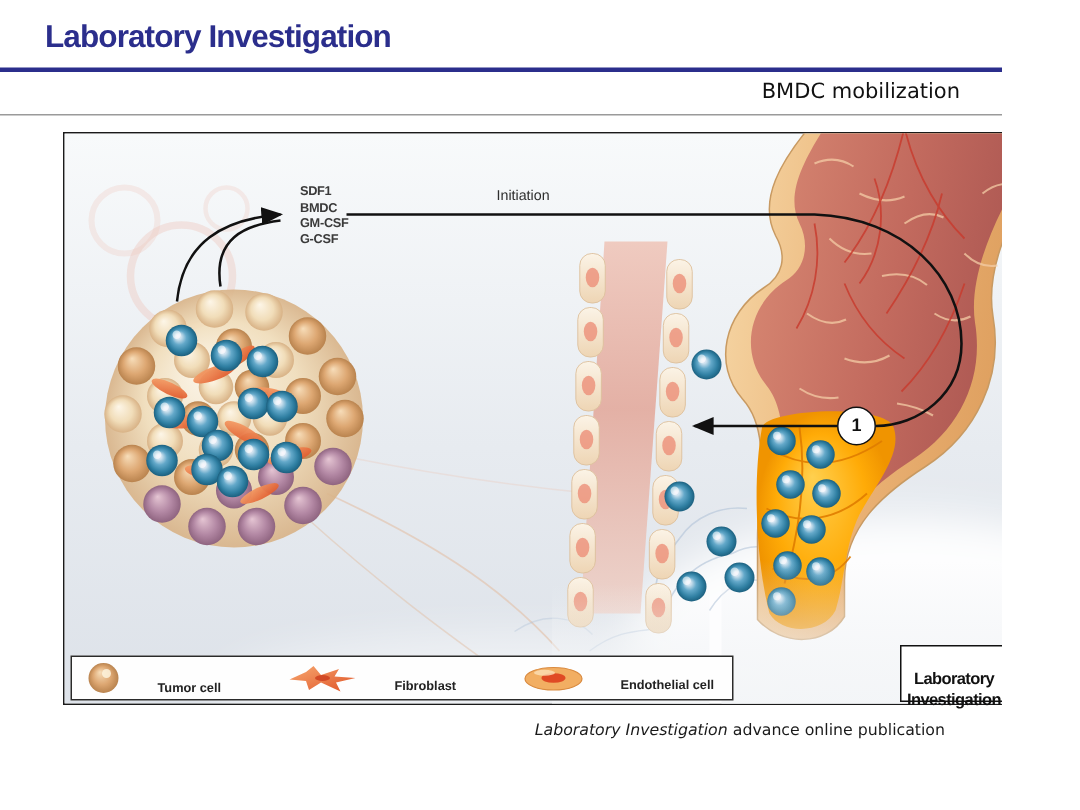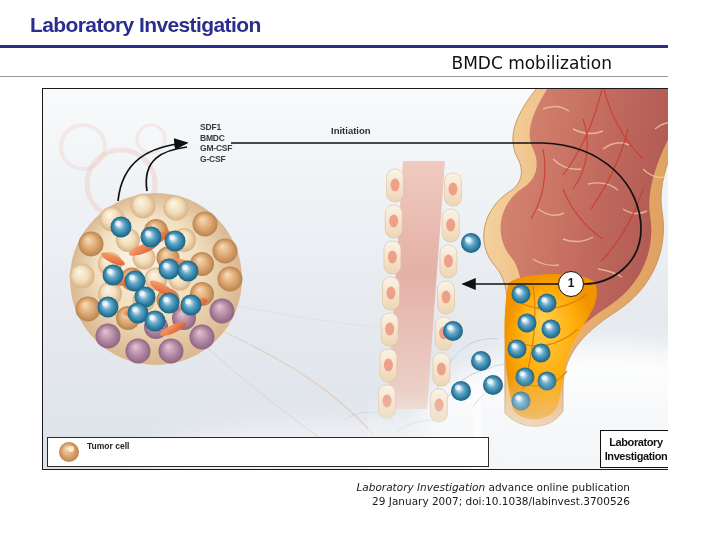--- a/index.html
+++ b/index.html
@@ -2,43 +2,43 @@
 <html><head>
 <meta charset="utf-8">
 <style>
   html,body{margin:0;padding:0;background:#ffffff;}
   #slide{position:relative;width:668px;height:540px;background:#fff;overflow:hidden;
          font-family:"Liberation Sans",sans-serif;}
   
   #journal-title{position:absolute;left:30px;top:13px;font-size:21px;font-weight:bold;
     letter-spacing:-0.6px;color:#2b2e8c;}
   #brand-rule{position:absolute;left:0;top:45px;width:720px;height:2.5px;background:#2b2e8c;}
-  #page-heading{position:absolute;right:56px;top:53px;font-size:17px;color:#111;
+  #page-heading{position:absolute;right:28px;top:53px;font-size:14px;color:#111;
     font-family:"DejaVu Sans",sans-serif;}
   #header-divider{position:absolute;left:0;top:76px;width:720px;height:1px;background:#9a9a9a;}
   
   #figure-panel{position:absolute;left:42px;top:88px;width:631px;height:382px;
     border:1.2px solid #1a1a1a;box-sizing:border-box;background:#e5e5e5;}
   #figure-panel svg.main{position:absolute;left:0;top:0;}
   .fig-overlay{position:absolute;color:#333;}
   #cytokine-labels{left:157px;top:33px;font-size:8.5px;font-weight:bold;line-height:10.5px;
     color:#3a3a3a;letter-spacing:-0.2px;}
-  #initiation-label{left:288px;top:36px;font-size:9.5px;font-weight:bold;color:#2e2e2e;}
+  #initiation-label{left:288px;top:36px;font-size:9.5px;font-weight:normal;color:#2e2e2e;}
   #step-1-badge{left:515px;top:182px;width:26px;height:26px;border:1.6px solid #111;
     border-radius:50%;background:#fff;box-sizing:border-box;text-align:center;
     font-size:12px;font-weight:bold;line-height:23px;color:#111;}
   
   #figure-legend{left:4px;top:348px;width:442px;height:30px;background:#fefefe;
     border:1px solid #2a2a2a;box-sizing:border-box;display:flex;align-items:center;
     justify-content:space-between;padding:0 12px 0 10px;}
-  .legend-item{display:flex;align-items:flex-start;gap:7px;}
+  .legend-item{display:flex;align-items:flex-end;gap:25px;}
   .legend-label{font-size:8.5px;font-weight:bold;color:#222;white-space:nowrap;}
   
   #figure-logo-box{left:557px;top:341px;width:72px;height:38px;border:1.6px solid #111;
-    background:#fff;box-sizing:border-box;text-align:center;padding-top:5px;
+    background:#fff;box-sizing:border-box;text-align:center;padding-top:16px;
     font-size:11px;font-weight:bold;line-height:13.5px;color:#111;letter-spacing:-0.4px;}
   
   #artist-credit{position:absolute;left:674px;top:400px;height:70px;
     writing-mode:vertical-rl;transform:rotate(180deg);font-size:6.5px;color:#7d7d7d;
     white-space:nowrap;letter-spacing:.2px;}
   
   #caption{position:absolute;right:38px;top:481px;text-align:right;font-size:10.5px;
     line-height:13.5px;color:#1a1a1a;font-family:"DejaVu Sans",sans-serif;margin-left:16px;}
 </style>
 </head>
@@ -431,28 +431,42 @@
     <div class="fig-overlay" id="step-1-badge">1</div>
 
     <div class="fig-overlay" id="figure-legend">
       <div class="legend-item">
         <svg width="22" height="22" viewBox="0 0 22 22">
           <circle cx="11" cy="11" r="10" fill="url(#gTan)"></circle>
           <circle cx="13" cy="8" r="3" fill="#fdf3dd" opacity=".85"></circle>
         </svg>
         <span class="legend-label">Tumor cell</span>
       </div>
+      <div class="legend-item">
+        <svg width="46" height="19" viewBox="0 0 46 19">
+          <path d="M1,10 L12,5 L17,1 L22,7 L34,3 L31,8 L45,9 L32,12 L35,18 L22,12 L14,17 L12,11 Z" fill="url(#gFibro)"></path>
+          <ellipse cx="23" cy="9" rx="5" ry="2" fill="#cc3c1d" opacity=".8"></ellipse>
+        </svg>
+        <span class="legend-label">Fibroblast</span>
+      </div>
+      <div class="legend-item">
+        <svg width="40" height="17" viewBox="0 0 40 17">
+          <ellipse cx="20" cy="8.5" rx="19" ry="7.5" fill="#f2ae62" stroke="#d98a3f" stroke-width=".8"></ellipse>
+          <ellipse cx="20" cy="8" rx="8" ry="3.2" fill="#de3f1e" opacity=".9"></ellipse>
+          <ellipse cx="14" cy="4.5" rx="7" ry="2" fill="#fbe0b8" opacity=".8"></ellipse>
+        </svg>
+        <span class="legend-label">Endothelial cell</span>
+      </div>
     </div>
 
     <div class="fig-overlay" id="figure-logo-box">
       <div>Laboratory</div>
       <div>Investigation</div>
     </div>
   </div>
 
   <div id="artist-credit">Rebecca Henretta</div>
 
   <div id="caption">
     <div><i>Laboratory Investigation</i><span> advance online publication</span></div>
-    <div>29 January 2007; doi:10.1038/labinvest.3700526</div>
   </div>
 
 </div>
 
 </body></html>

